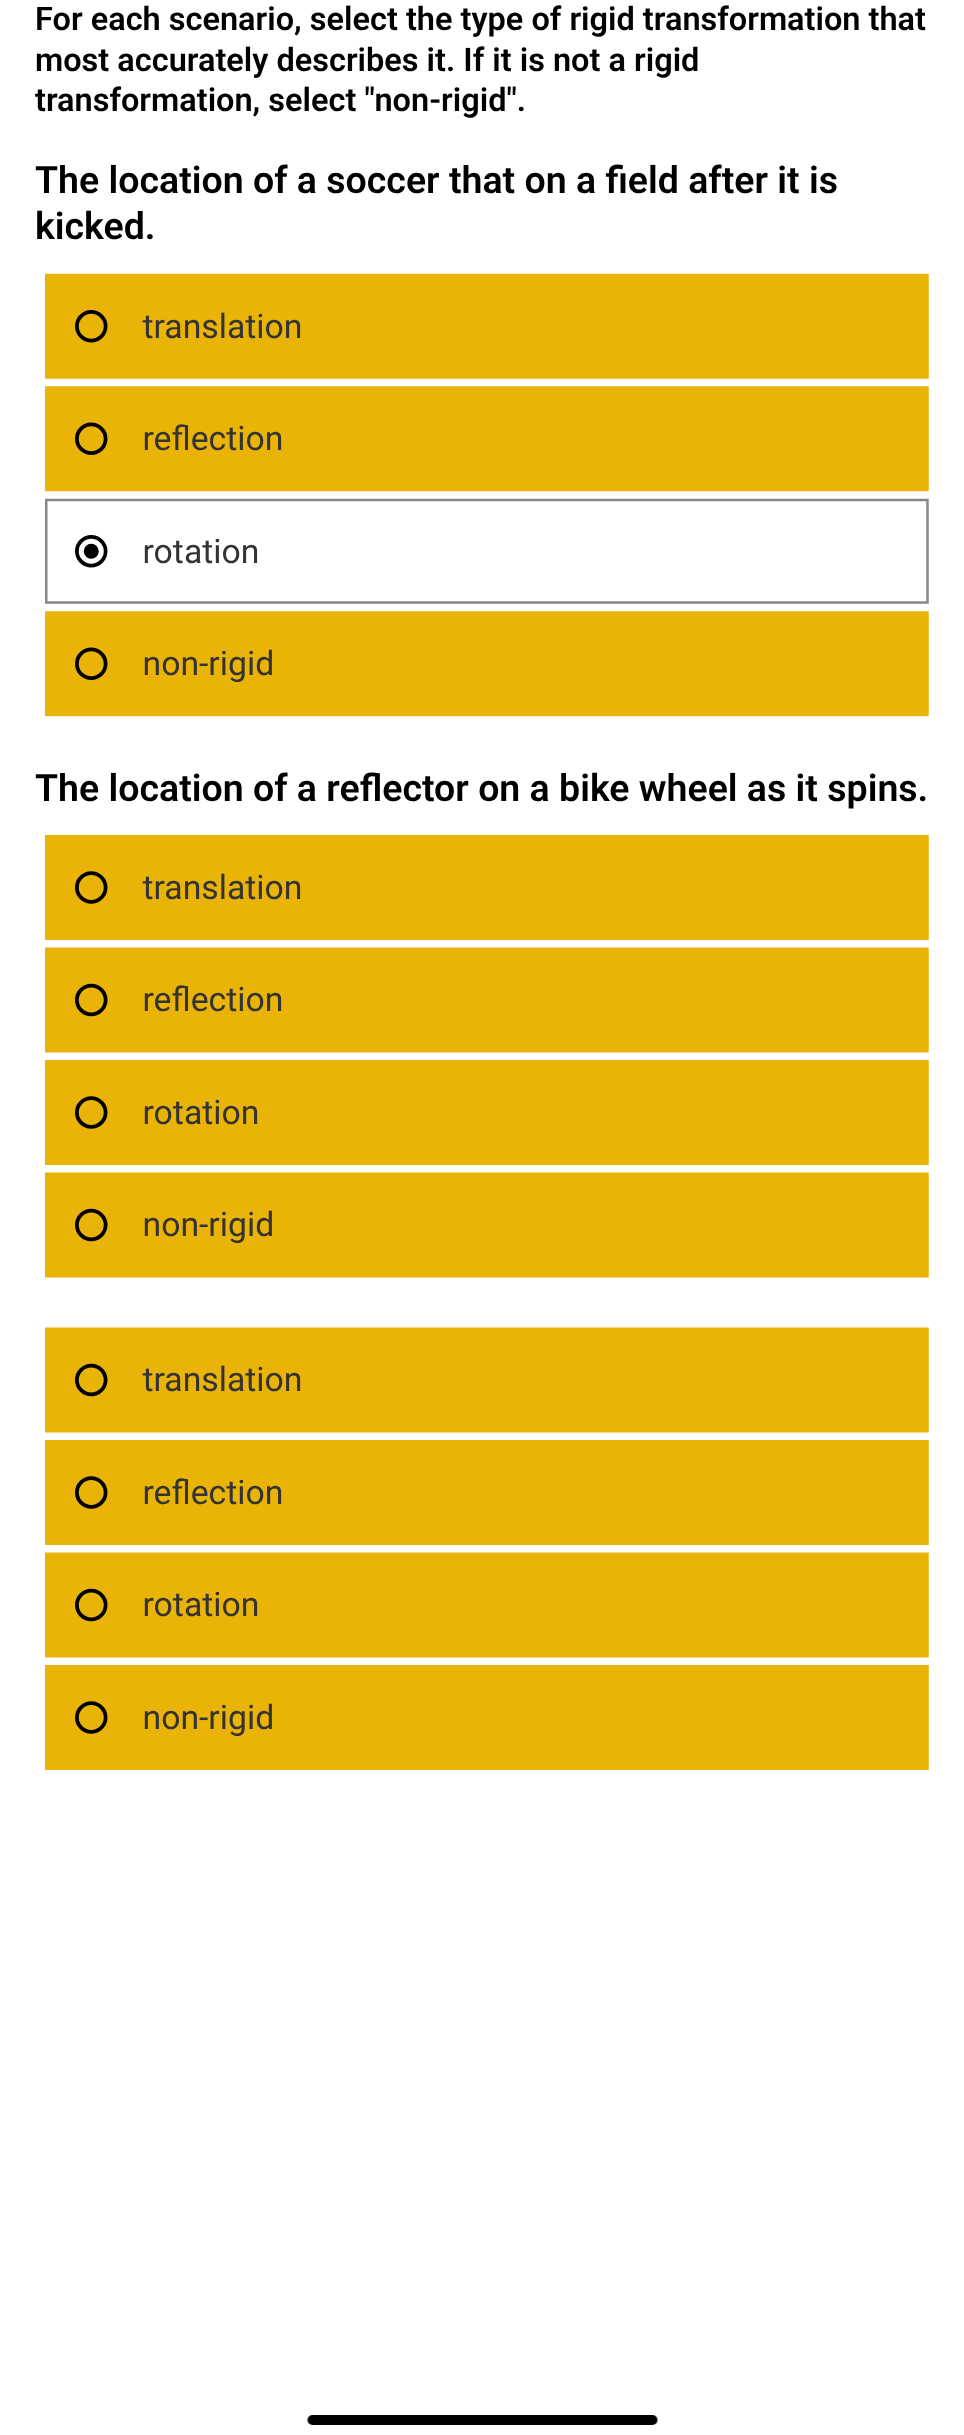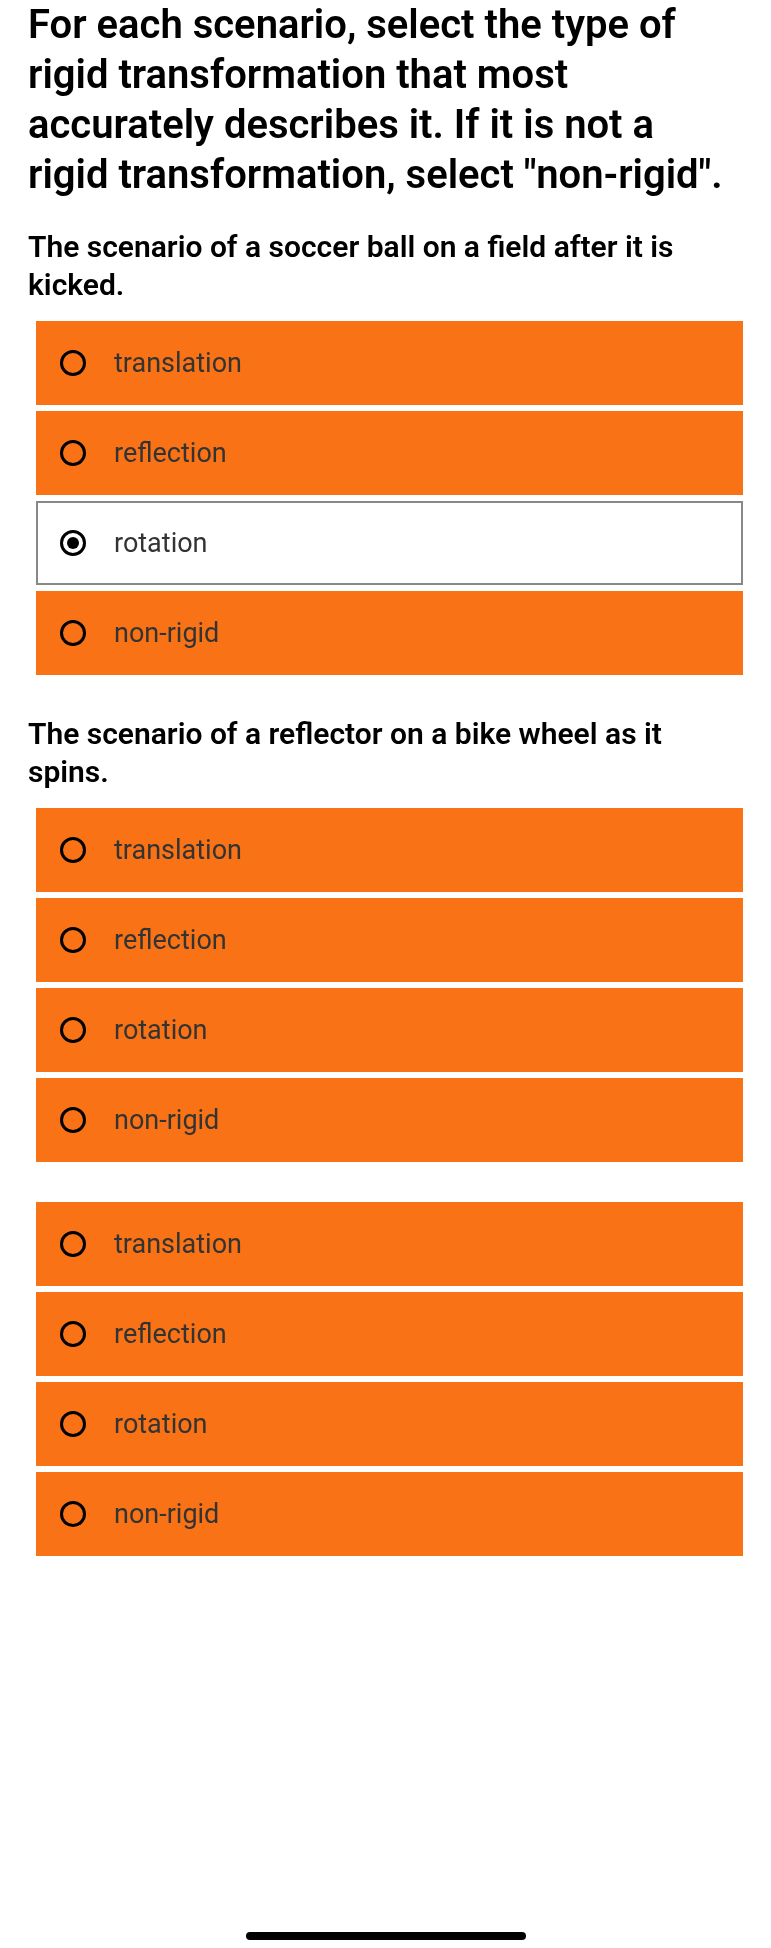--- a/index.html
+++ b/index.html
@@ -10,39 +10,39 @@
   body {
     font-family: -apple-system, BlinkMacSystemFont, "Segoe UI", Roboto, Helvetica, Arial, sans-serif;
     background: #ffffff;
     width: 771px;
     color: #000;
   }
   .content {
     padding: 0 28px 40px 28px;
   }
   .instructions {
-    font-size: 40px;
+    font-size: 26px;
     font-weight: 600;
     line-height: 1.25;
     margin-bottom: 28px;
   }
   .question-text {
     font-size: 30px;
     font-weight: 600;
     line-height: 1.25;
     margin-bottom: 18px;
   }
   .question-block {
     margin-bottom: 40px;
   }
   .options {
     padding-left: 8px;
   }
   .option {
-    background: #f97316;
+    background: #eab308;
     padding: 24px 22px;
     margin-bottom: 6px;
     display: flex;
     align-items: center;
     gap: 28px;
     border: 2px solid transparent;
   }
   .option.selected {
     background: #ffffff;
     border: 2px solid #888;
@@ -81,21 +81,21 @@
     border-radius: 4px;
   }
 </style>
 </head>
 <body>
 
 <div class="content">
   <div class="instructions">For each scenario, select the type of rigid transformation that most accurately describes it. If it is not a rigid transformation, select "non-rigid".</div>
 
   <div class="question-block">
-    <div class="question-text">The scenario of a soccer ball on a field after it is kicked.</div>
+    <div class="question-text">The location of a soccer that on a field after it is kicked.</div>
     <div class="options">
       <div class="option">
         <span class="radio"></span>
         <span class="option-label">translation</span>
       </div>
       <div class="option">
         <span class="radio"></span>
         <span class="option-label">reflection</span>
       </div>
       <div class="option selected">
@@ -103,21 +103,21 @@
         <span class="option-label">rotation</span>
       </div>
       <div class="option">
         <span class="radio"></span>
         <span class="option-label">non-rigid</span>
       </div>
     </div>
   </div>
 
   <div class="question-block">
-    <div class="question-text">The scenario of a reflector on a bike wheel as it spins.</div>
+    <div class="question-text">The location of a reflector on a bike wheel as it spins.</div>
     <div class="options">
       <div class="option">
         <span class="radio"></span>
         <span class="option-label">translation</span>
       </div>
       <div class="option">
         <span class="radio"></span>
         <span class="option-label">reflection</span>
       </div>
       <div class="option">

